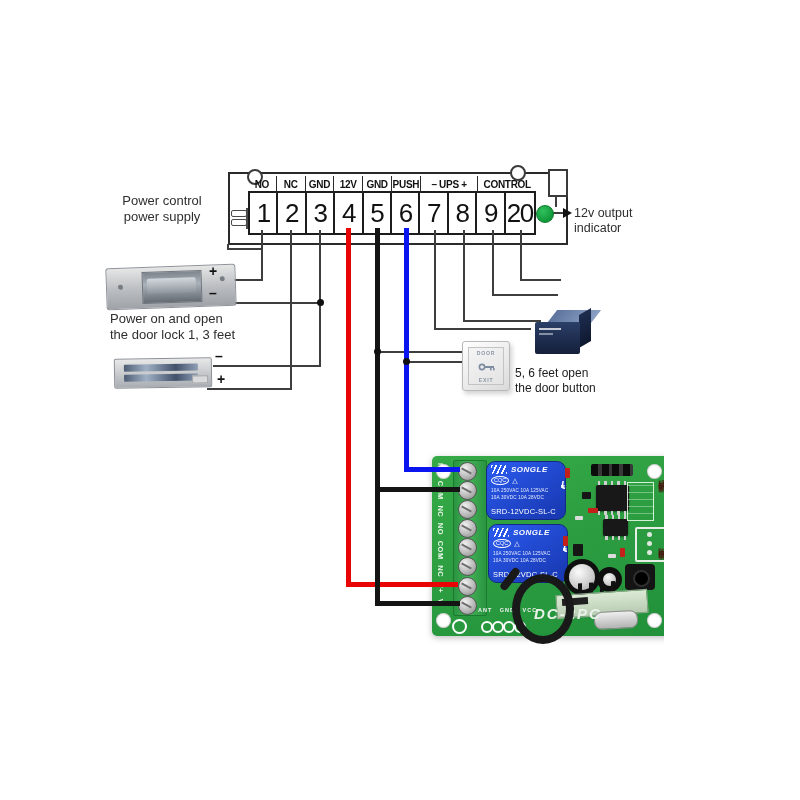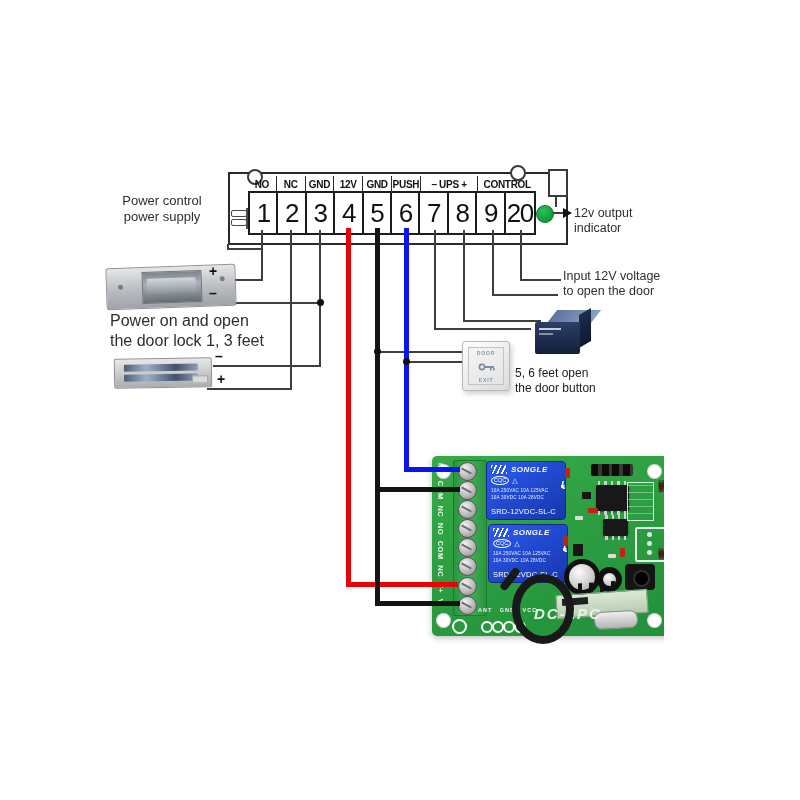--- a/index.html
+++ b/index.html
@@ -7,21 +7,21 @@
           font-family:"Liberation Sans",sans-serif;color:#2b2b2b}
   .abs{position:absolute}
   
   .v{position:absolute;width:2px;background:#3e3e3e;z-index:2}
   .h{position:absolute;height:2px;background:#3e3e3e;z-index:2}
   
   .wv{position:absolute;width:5px;z-index:3}
   .wh{position:absolute;height:5px;z-index:3}
   .red{background:#e80404}.blk{background:#141414}.blu{background:#0a14ee}
   .dot{position:absolute;width:7px;height:7px;border-radius:50%;background:#101010;z-index:4}
-  .note{position:absolute;font-size:16px;line-height:1.22;color:#2e2e2e;z-index:4}
+  .note{position:absolute;font-size:13px;line-height:1.22;color:#2e2e2e;z-index:4}
   .sign{position:absolute;font-weight:bold;font-size:14px;color:#111;z-index:4}
 
   
   .psu-box{position:absolute;left:228px;top:172px;width:336px;height:69px;border:2px solid #2a2a2a;z-index:1}
   .hole{position:absolute;width:12px;height:12px;border:2px solid #3a3a3a;border-radius:50%;background:#fff;z-index:2}
   .fuse{position:absolute;left:548px;top:169px;width:16px;height:24px;background:#fff;border:2px solid #3a3a3a;z-index:3}
   .prong{position:absolute;width:14px;height:5px;background:#fff;border:1.5px solid #4a4a4a;border-radius:2px;z-index:2}
   .prongbar{position:absolute;left:246px;top:208px;width:2px;height:21px;background:#4a4a4a;z-index:2}
   .tstrip{position:absolute;left:248px;top:176px;width:288px;z-index:2}
   .tlabels{display:grid;grid-template-columns:repeat(10,1fr);height:15px}
@@ -80,21 +80,21 @@
          background:linear-gradient(160deg,#36aa47,#21903a);box-shadow:0 2px 6px rgba(0,0,0,.25)}
   .board *{position:absolute}
   .bhole{width:15px;height:15px;background:#fff;border-radius:50%;box-shadow:inset 0 0 2px #7b7b7b}
   .tblock{left:21px;top:4px;width:32px;height:154px;border:1px solid #1c7a30;border-radius:2px;
           background:linear-gradient(90deg,#2a9440,#43b257 45%,#2a9440)}
   .pscrew{left:26px;width:17px;height:17px;border-radius:50%;border:1px solid #565656;
           background:radial-gradient(circle at 35% 30%,#f2f2f2,#b9b9b9 55%,#838383)}
   .pscrew::after{content:"";position:absolute;left:2px;top:7px;width:11px;height:2px;background:#6f6f6f;transform:rotate(28deg)}
   .tb-silk{left:13px;top:7px;width:150px;transform:rotate(90deg);transform-origin:top left;
            font-size:7.5px;font-weight:bold;color:#eaf6ea;letter-spacing:.5px;word-spacing:3px;white-space:nowrap}
-  .relay{width:78px;height:57px;border:1px solid #122a86;border-radius:4px;color:#fff;overflow:hidden;
+  .relay{width:78px;height:57px;border:1px solid #122a86;border-radius:9px;color:#fff;overflow:hidden;
          background:linear-gradient(145deg,#2b5cf0,#1736ae);padding:0}
   .relay .r1{left:4px;top:3px;display:flex;gap:4px;align-items:center;position:absolute}
   .rl-logo{position:static!important;width:16px;height:9px;border-radius:1px;
            background:repeating-linear-gradient(115deg,#fff 0 1.6px,transparent 1.6px 4.2px)}
   .rl-name{position:static!important;font-size:8px;font-style:italic;font-weight:bold;letter-spacing:.5px}
   .relay .r2{left:4px;top:14px;display:flex;gap:3px;align-items:center;position:absolute;width:70px}
   .cqc{position:static!important;font-size:5.5px;border:1px solid #fff;border-radius:50%;padding:0 2px;line-height:7px}
   .tri{position:static!important;font-size:7px;line-height:7px}
   .ulm{position:static!important;margin-left:auto;font-size:10px;font-weight:bold;font-style:italic;line-height:10px}
   .ulm small{font-size:5px;font-style:normal}
@@ -173,24 +173,20 @@
 
   <div class="led"></div>
   <i class="h" style="left:552px;top:212px;width:12px"></i>
   <div class="arrhead" style="left:563px;top:208px"></div>
 
   <div class="note" style="left:102px;top:193px;width:120px;text-align:center;font-size:13px">
     <span>Power control</span><br>
     <span>power supply</span>
   </div>
   <div class="note" style="left:574px;top:206px;font-size:12.5px">12v output indicator</div>
-  <div class="note" style="left:563px;top:269px;font-size:12.5px">
-    <span>Input 12V voltage</span><br>
-    <span>to open the door</span>
-  </div>
   <div class="note" style="left:110px;top:311px">
     <span>Power on and open</span><br>
     <span>the door lock 1, 3 feet</span>
   </div>
   <div class="note" style="left:515px;top:366px;font-size:12px;color:#1c1c1c">
     <span>5, 6 feet open</span><br>
     <span>the door button</span>
   </div>
   <div class="sign" style="left:209px;top:263px">+</div>
   <div class="sign" style="left:209px;top:285px">–</div>

